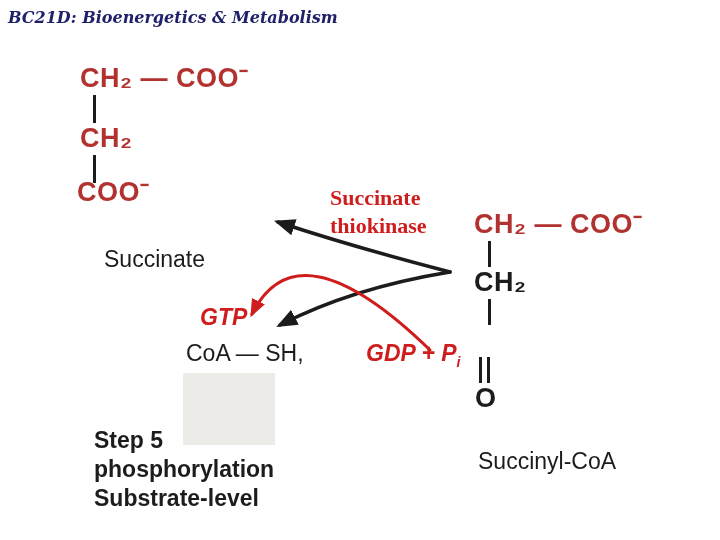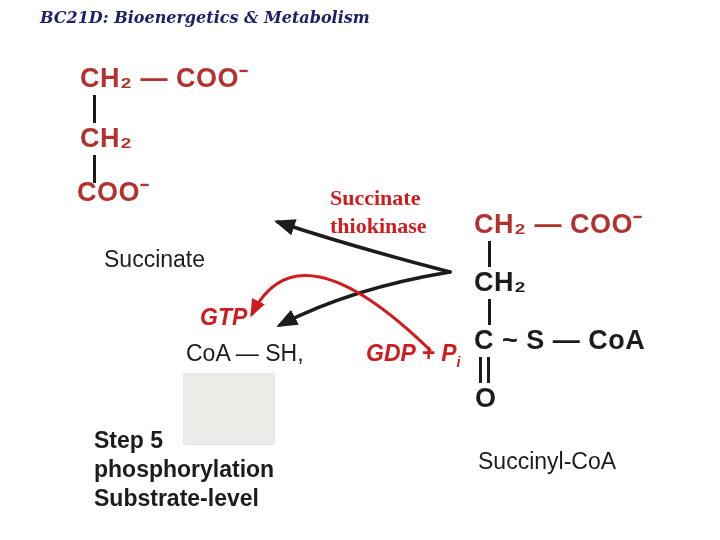--- a/index.html
+++ b/index.html
@@ -17,21 +17,20 @@
     overflow:hidden;
   }
   .slide { position:relative; width:720px; height:540px; background:#ffffff; }
 
   .title {
     position:absolute; left:8px; top:8px;
     font-family:"DejaVu Serif", serif;
     font-style:italic; font-weight:bold;
     font-size:16px; color:var(--color-navy);
     white-space:nowrap;
-    margin-left:32px;
   }
 
   .formula {
     position:absolute; font-weight:bold; font-size:27px;
     letter-spacing:0.5px; color:var(--color-black); white-space:nowrap;
     line-height:29px;
   }
   .formula.red { color:var(--color-structure_red); }
 
   .bond { position:absolute; width:3px; background:var(--color-black); }
@@ -104,21 +103,20 @@
 
   <div class="enzyme">
     <div>Succinate</div>
     <div>thiokinase</div>
   </div>
 
   <div class="formula red" style="left:474px; top:210px;">CH₂ — COO⁻</div>
   <div class="bond" style="left:488px; top:241px; height:26px;"></div>
   <div class="formula" style="left:474px; top:268px;">CH₂</div>
   <div class="bond" style="left:488px; top:299px; height:26px;"></div>
-  <div class="formula" style="left:474px; top:326px;">C ~ S — CoA</div>
   <div class="bond" style="left:479px; top:357px; height:26px;"></div>
   <div class="bond" style="left:487px; top:357px; height:26px;"></div>
   <div class="formula" style="left:475px; top:384px;">O</div>
   <div class="mol-label" style="left:478px; top:448px;">Succinyl-CoA</div>
 
   <div class="cofactor red" style="left:200px; top:304px;">GTP</div>
   <div class="cofactor" style="left:186px; top:340px;">CoA — SH,</div>
   <div class="cofactor red" style="left:366px; top:340px;">
     <span>GDP + P</span><sub>i</sub>
   </div>

